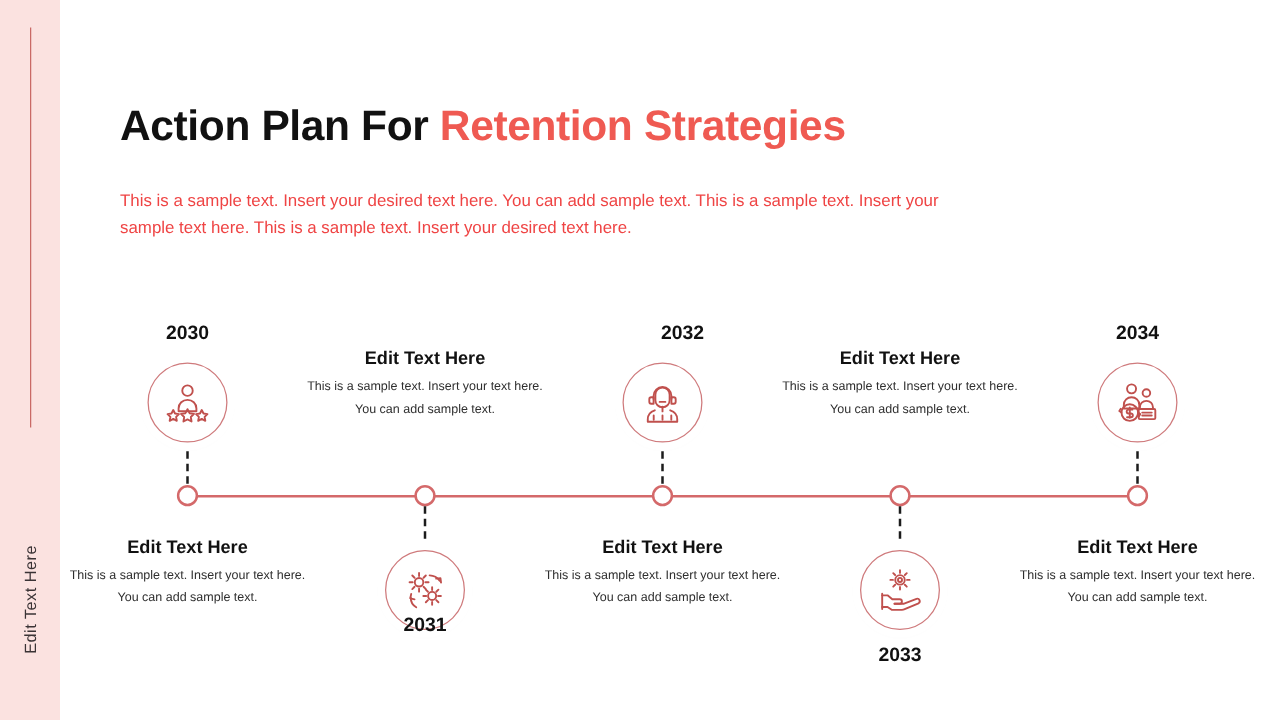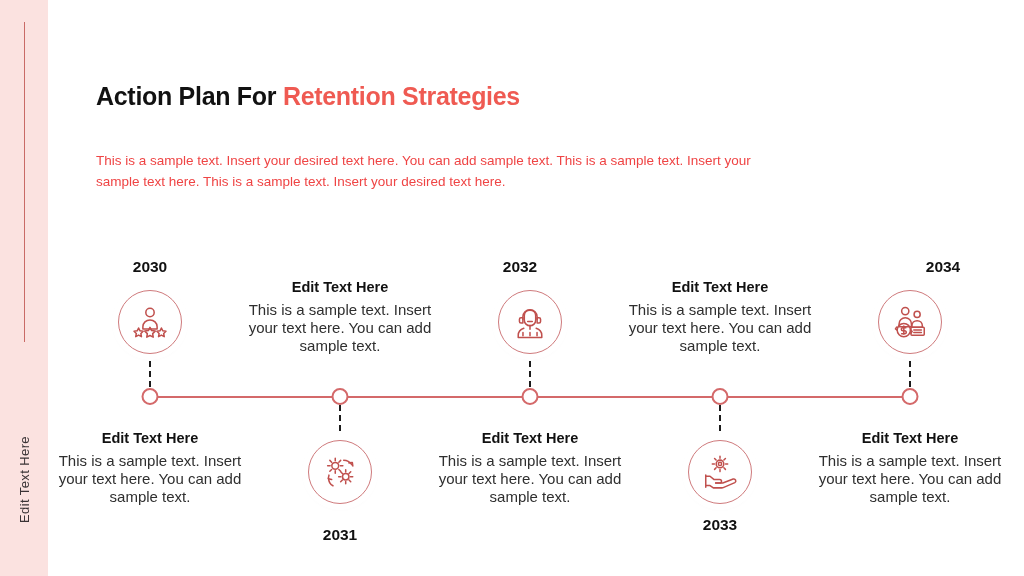--- a/index.html
+++ b/index.html
@@ -29,21 +29,21 @@
     transform:rotate(-90deg) translate(-100%, -50%);
     white-space:nowrap;
     font-size:13px;
     letter-spacing:.4px;
     color:#3a3335;
   }
 
   
   #title {
     position:absolute; left:96px; top:82px;
-    font-size:25px; font-weight:bold;
+    font-size:34px; font-weight:bold;
     letter-spacing:-.3px;
     color:#111111;
     white-space:nowrap;
   }
   #title .accent { color:#ef5a52; }
 
   #subtitle {
     position:absolute; left:96px; top:150px;
     width:700px;
     font-size:13.5px;
@@ -105,21 +105,21 @@
     width:190px;
     transform:translateX(-50%);
     text-align:center;
   }
   .block .bt {
     font-size:14.5px; font-weight:bold;
     color:#111111;
     margin-bottom:6px;
   }
   .block .bd {
-    font-size:15px;
+    font-size:10px;
     line-height:18px;
     color:#2f2f2f;
   }
 </style>
 </head>
 <body>
 
 <div id="sidebar">
   <div id="sidebar-line"></div>
   <div id="sidebar-text">Edit Text Here</div>
@@ -140,45 +140,45 @@
       </svg>
     </div>
     <div class="year" style="left: 150px; top: 258px;">2030</div>
     <div class="node" style="left: 340px;"></div>
     <div class="connector down" style="left: 340px;"></div>
     <div class="icon-circle" style="left: 340px; top: 440px;">
       <svg viewBox="0 0 38 40">
         <use href="#sym-gears-icon"></use>
       </svg>
     </div>
-    <div class="year" style="left: 340px; top: 526px;">2031</div>
+    <div class="year" style="left: 340px; top: 492px;">2031</div>
     <div class="node" style="left: 530px;"></div>
     <div class="connector up" style="left: 530px;"></div>
     <div class="icon-circle" style="left: 530px; top: 290px;">
       <svg viewBox="0 0 38 40">
         <use href="#sym-support-agent-icon"></use>
       </svg>
     </div>
-    <div class="year" style="left: 520px; top: 258px;">2032</div>
+    <div class="year" style="left: 546px; top: 258px;">2032</div>
     <div class="node" style="left: 720px;"></div>
     <div class="connector down" style="left: 720px;"></div>
     <div class="icon-circle" style="left: 720px; top: 440px;">
       <svg viewBox="0 0 38 40">
         <use href="#sym-hand-gear-icon"></use>
       </svg>
     </div>
     <div class="year" style="left: 720px; top: 516px; text-align: center;">2033</div>
     <div class="node" style="left: 910px;"></div>
     <div class="connector up" style="left: 910px;"></div>
     <div class="icon-circle" style="left: 910px; top: 290px;">
       <svg viewBox="0 0 38 40">
         <use href="#sym-money-meeting-icon"></use>
       </svg>
     </div>
-    <div class="year" style="left: 910px; top: 258px; margin-left: 33px;">2034</div>
+    <div class="year" style="left: 910px; top: 258px;">2034</div>
     <div class="block" style="left: 340px; top: 279px;">
       <div class="bt">Edit Text Here</div>
       <div class="bd">This is a sample text. Insert your text here. You can add sample text.</div>
     </div>
     <div class="block" style="left: 720px; top: 279px;">
       <div class="bt">Edit Text Here</div>
       <div class="bd">This is a sample text. Insert your text here. You can add sample text.</div>
     </div>
     <div class="block" style="left: 150px; top: 430px;">
       <div class="bt">Edit Text Here</div>

